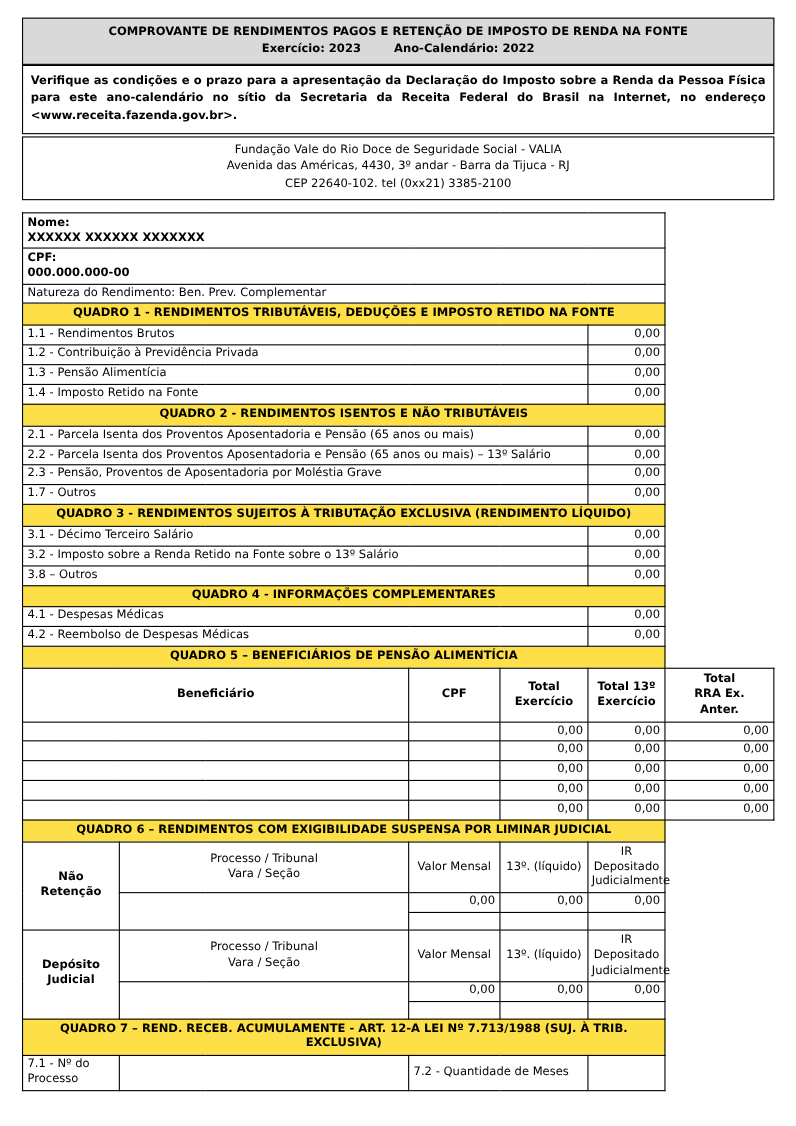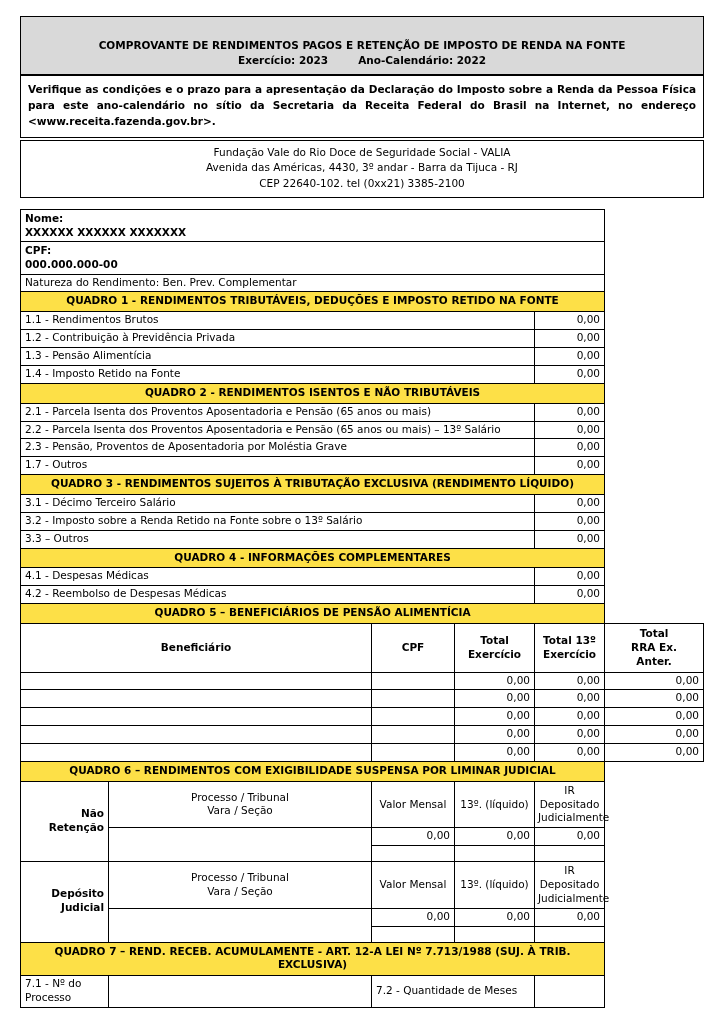--- a/index.html
+++ b/index.html
@@ -18,21 +18,21 @@
   }
   .page {
     padding: 16px 20px 0 20px;
   }
 
   
   .title-box {
     border: 1px solid #000;
     background: #d9d9d9;
     text-align: center;
-    padding: 21px 4px 6px 4px;
+    padding: 5px 4px 6px 4px;
     font-weight: bold;
     font-size: 10.5px;
     line-height: 1.45;
   }
   .title-box .line2 { letter-spacing: 0; }
   .title-box .gap { display: inline-block; width: 30px; }
 
   
   .notice-box {
     border: 1px solid #000;
@@ -93,21 +93,21 @@
   
   .q5h {
     text-align: center;
     font-weight: bold;
     vertical-align: middle;
     line-height: 1.3;
     padding: 3px 2px !important;
   }
   
   .q6label {
-    text-align: right;
+    text-align: center;
     font-weight: bold;
     vertical-align: middle;
     line-height: 1.35;
   }
   .q6colhead {
     text-align: center;
     vertical-align: middle;
     line-height: 1.35;
     padding: 2px 3px !important;
   }
@@ -209,21 +209,21 @@
       </tr>
       <tr>
         <td colspan="5">3.1 - Décimo Terceiro Salário</td>
         <td class="val">0,00</td>
       </tr>
       <tr>
         <td colspan="5">3.2 - Imposto sobre a Renda Retido na Fonte sobre o 13º Salário</td>
         <td class="val">0,00</td>
       </tr>
       <tr>
-        <td colspan="5">3.3 – Outros</td>
+        <td colspan="5">3.8 – Outros</td>
         <td class="val">0,00</td>
       </tr>
 
       <tr>
         <td class="qhead" colspan="6">QUADRO 4 - INFORMAÇÕES COMPLEMENTARES</td>
       </tr>
       <tr>
         <td colspan="5">4.1 - Despesas Médicas</td>
         <td class="val">0,00</td>
       </tr>

